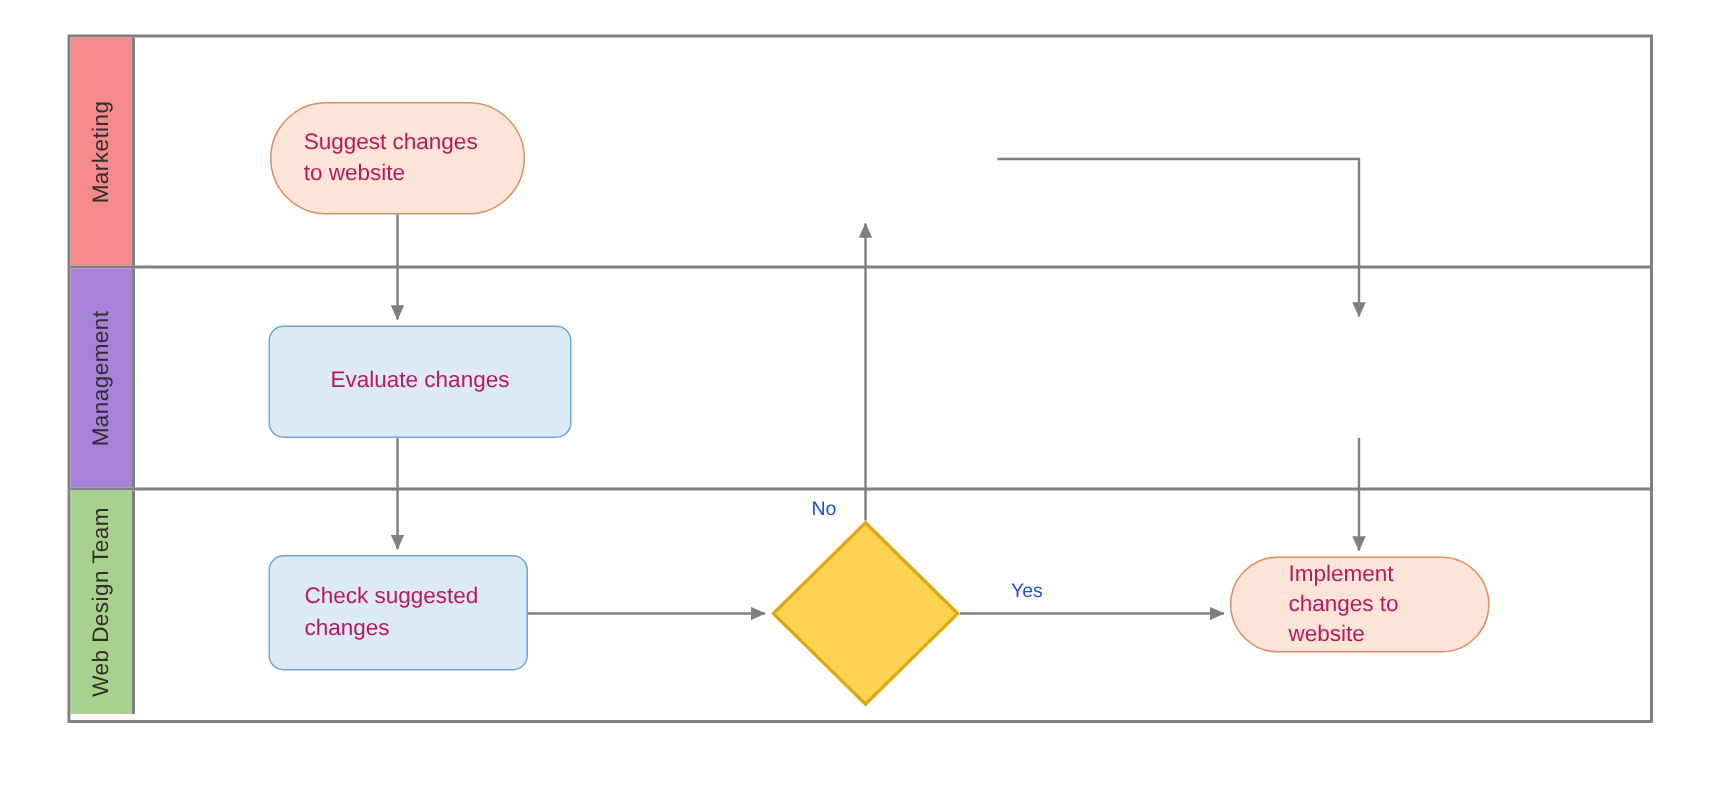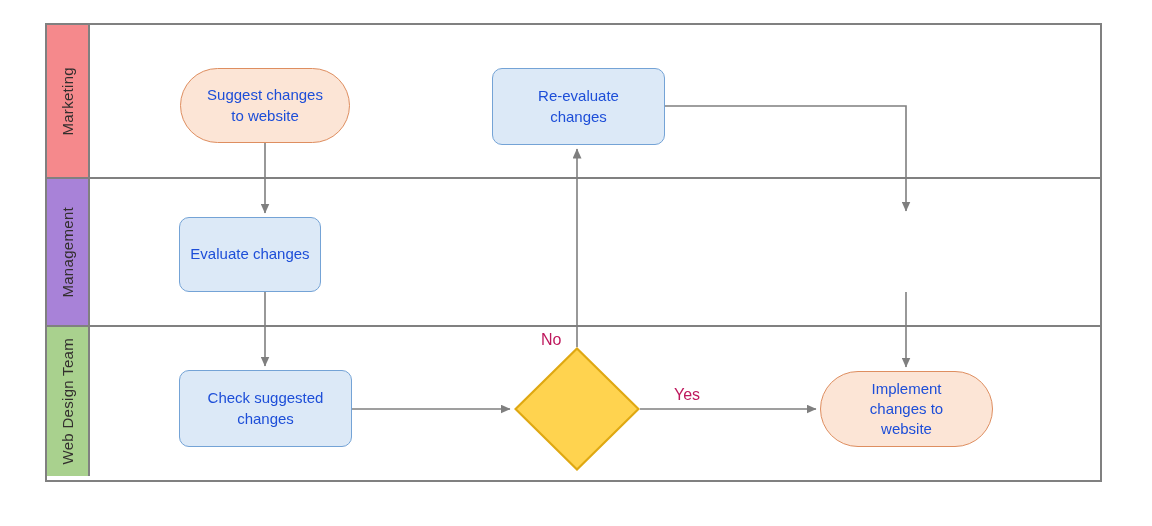--- a/index.html
+++ b/index.html
@@ -40,24 +40,23 @@
     white-space: nowrap;
     letter-spacing: 0.3px;
   }
 
   
   .node {
     position: absolute;
     display: flex;
     align-items: center;
     justify-content: center;
-    text-align: center;
     font-size: 15px;
     line-height: 1.35;
-    color: #1d4ed8;
+    color: #be185d;
     box-sizing: border-box;
   }
   .node-text { display: inline-block; }
   .process {
     background: #dcE9f7;
     border: 1.5px solid #74a3d6;
     border-radius: 10px;
   }
   .terminator {
     background: #fce5d6;
@@ -70,22 +69,22 @@
 
   
   #edges {
     position: absolute;
     left: 0; top: 0;
     width: 1152px; height: 526px;
     pointer-events: none;
   }
   .edge-label {
     position: absolute;
-    font-size: 16px;
-    color: #be185d;
+    font-size: 13px;
+    color: #1d4ed8;
     background: transparent;
     white-space: nowrap;
   }
 </style>
 </head>
 <body>
 
 <div id="canvas">
 
   <div id="frame">
@@ -103,40 +102,37 @@
       <div class="lane-header" style="background:#a9d18e;">
         <span class="lane-label">Web Design Team</span>
       </div>
     </div>
   </div>
 
   <div class="node terminator" style="left:180px; top:68px; width:170px; height:75px;">
     <span class="node-text" style="max-width:125px;">Suggest changes to website</span>
   </div>
 
-  <div class="node process" style="left:492px; top:68px; width:173px; height:77px;">
-    <span class="node-text" style="max-width:100px;">Re-evaluate changes</span>
-  </div>
 
-  <div class="node process" style="left:179px; top:217px; width:142px; height:75px;">
+  <div class="node process" style="left:179px; top:217px; width:202px; height:75px;">
     <span class="node-text" style="max-width:140px;">Evaluate changes</span>
   </div>
 
 
   <div class="node process" style="left:179px; top:370px; width:173px; height:77px;">
     <span class="node-text" style="max-width:125px;">Check suggested changes</span>
   </div>
 
   <div class="node decision-wrap" style="left:514px; top:347px; width:126px; height:124px;">
     <svg class="decision-svg" width="126" height="124" viewBox="0 0 126 124">
       <polygon points="63,1.5 124.5,62 63,122.5 1.5,62" fill="#ffd34f" stroke="#dfa812" stroke-width="2.2"></polygon>
     </svg>
   </div>
 
-  <div class="node terminator" style="left:820px; top:371px; width:173px; height:76px;">
+  <div class="node terminator" style="left:820px; top:371px; width:173px; height:64px;">
     <span class="node-text" style="max-width:95px;">Implement changes to website</span>
   </div>
 
   <svg id="edges">
     <defs>
       <marker id="arrow" markerWidth="11" markerHeight="9" refX="9.5" refY="4.5" orient="auto" markerUnits="userSpaceOnUse">
         <path d="M0,0 L10,4.5 L0,9 z" fill="#7f7f7f"></path>
       </marker>
     </defs>
     <path d="M265,143 L265,213" fill="none" stroke="#7f7f7f" stroke-width="1.6" marker-end="url(#arrow)"></path>

